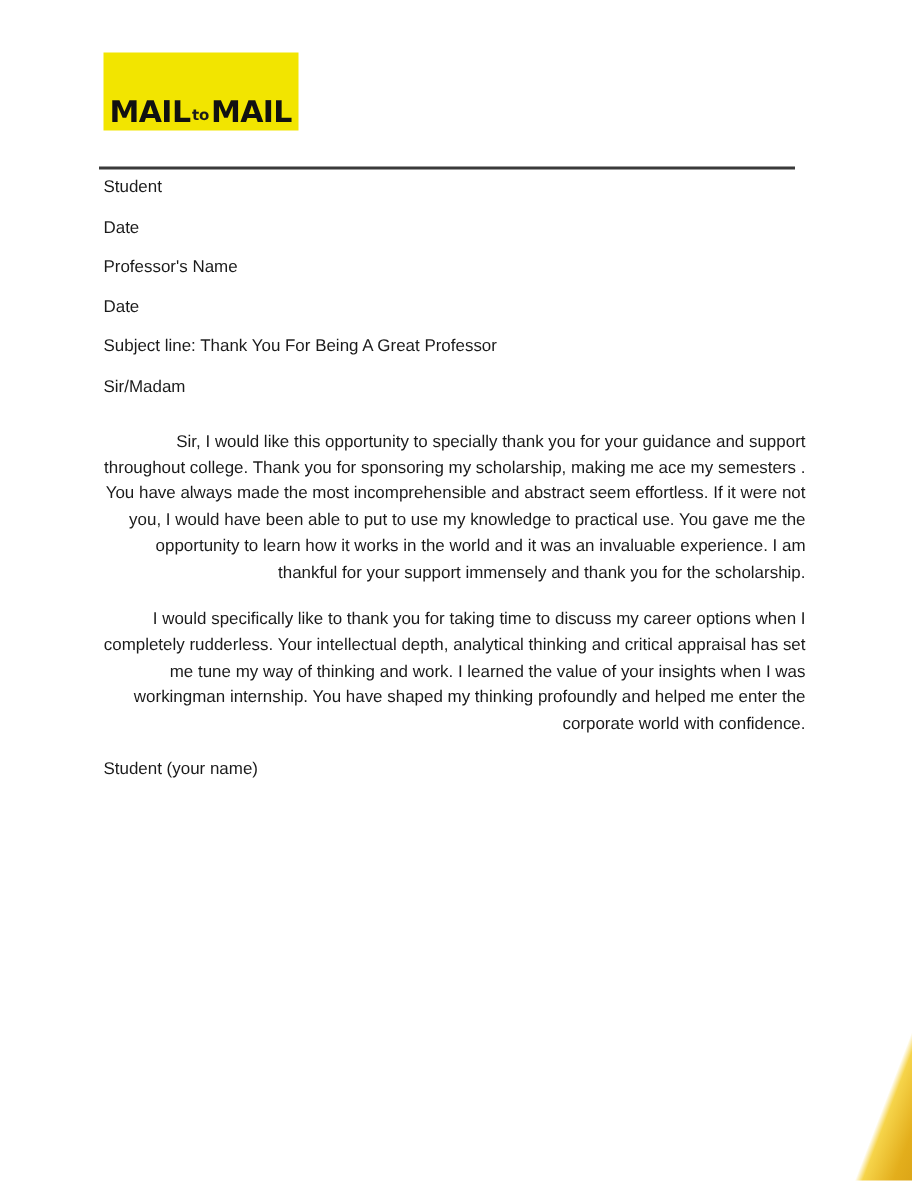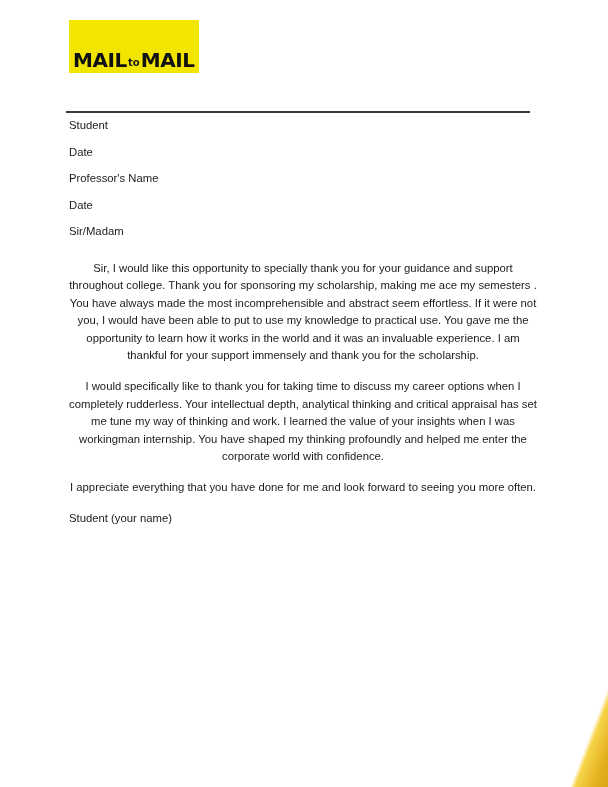--- a/index.html
+++ b/index.html
@@ -43,21 +43,21 @@
     transform-origin: 100% 100%;
   }
 
   
   #brand {
     position: absolute;
     left: 69px;
     top: 49px;
     height: 24px;
     display: flex;
-    align-items: flex-end;
+    align-items: center;
   }
   #brand .band {
     background: #f2e500;
     padding: 2px 4px 3px 4px;
     display: inline-flex;
     align-items: baseline;
     line-height: 1;
   }
   #brand .word {
     font-family: "DejaVu Sans", sans-serif;
@@ -97,21 +97,21 @@
   .line {
     font-size: 11.3px;
     line-height: 14px;
     margin: 0 0 12.5px 0;
     color: #1b1b1b;
   }
   .para {
     font-size: 11.3px;
     line-height: 17.4px;
     margin: 0 0 14px 0;
-    text-align: center;
+    text-align: right;
     color: #1b1b1b;
     width: 468px;
   }
   .gap-sm { margin-bottom: 12.5px; }
   .gap-md { margin-bottom: 22px; }
   #sign-off { margin-top: 4px; }
 </style>
 </head>
 <body>
 
@@ -127,25 +127,25 @@
 
   <div id="divider"></div>
 
   <div id="letter">
 
     <p class="line">Student</p>
     <p class="line">Date</p>
     <p class="line">Professor's Name</p>
     <p class="line">Date</p>
 
+    <p class="line gap-sm">Subject line: Thank You For Being A Great Professor</p>
     <p class="line gap-md">Sir/Madam</p>
 
     <p class="para">Sir, I would like this opportunity to specially thank you for your guidance and support throughout college. Thank you for sponsoring my scholarship, making me ace my semesters . You have always made the most incomprehensible and abstract seem effortless. If it were not you, I would have been able to put to use my knowledge to practical use. You gave me the opportunity to learn how it works in the world and it was an invaluable experience. I am thankful for your support immensely and thank you for the scholarship.</p>
     <p class="para">I would specifically like to thank you for taking time to discuss my career options when I completely rudderless. Your intellectual depth, analytical thinking and critical appraisal has set me tune my way of thinking and work. I learned the value of your insights when I was workingman internship. You have shaped my thinking profoundly and helped me enter the corporate world with confidence.</p>
-    <p class="para">I appreciate everything that you have done for me and look forward to seeing you more often.</p>
 
     <p class="line">Student (your name)</p>
 
   </div>
 
   <div id="corner-wedge">
     <div class="wedge"></div>
   </div>
 
 </div>

